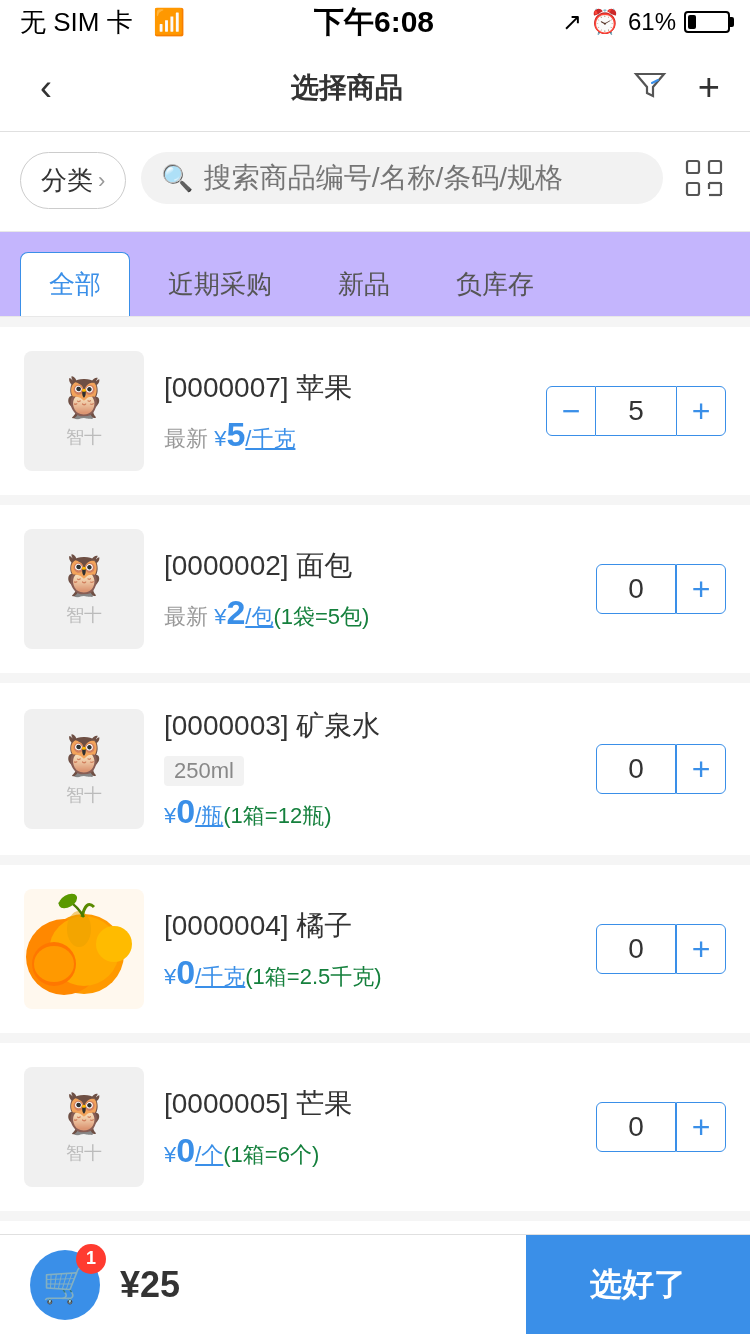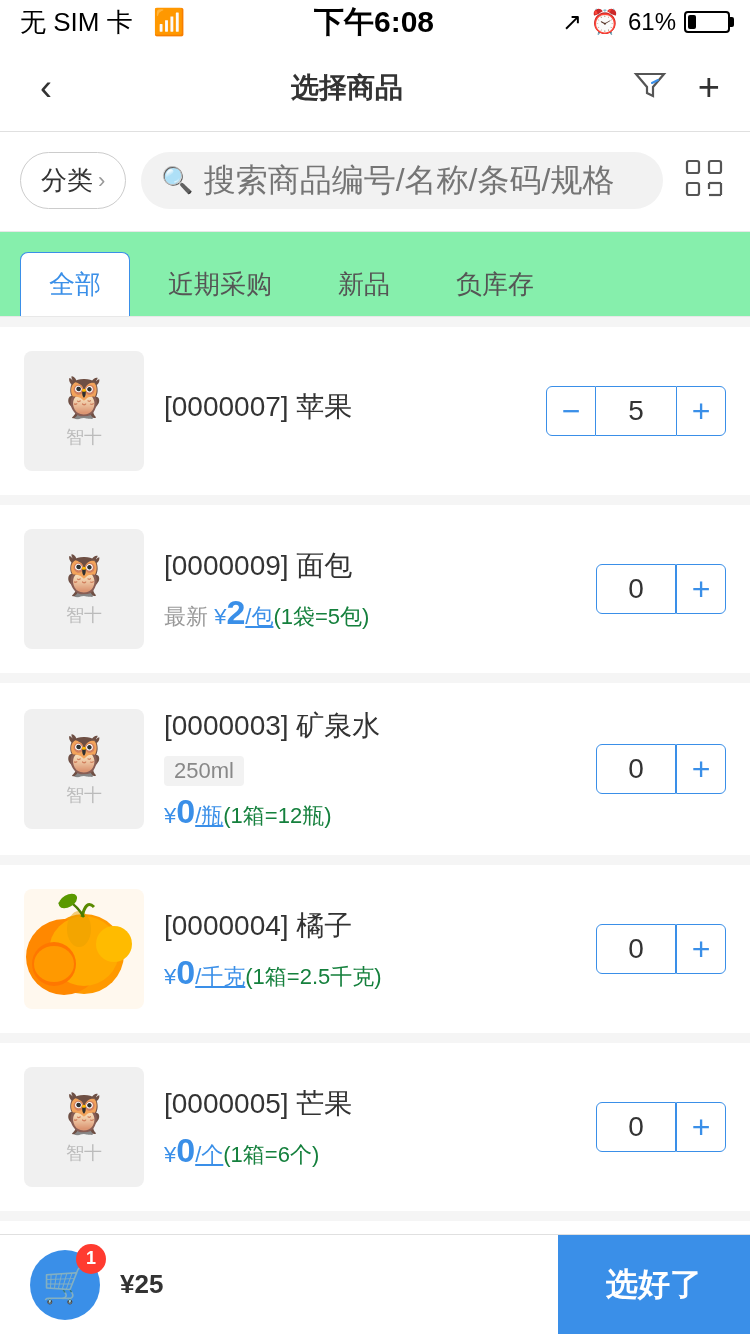--- a/index.html
+++ b/index.html
@@ -99,35 +99,35 @@
       display: flex;
       align-items: center;
       background: #f2f2f2;
       border-radius: 30px;
       padding: 10px 20px;
       gap: 10px;
     }
     .search-input {
       border: none;
       background: transparent;
-      font-size: 32px;
+      font-size: 28px;
       color: #999;
       flex: 1;
       outline: none;
     }
     .scan-icon {
       font-size: 30px;
       color: #555;
       cursor: pointer;
       padding: 5px;
     }
 
     
     .tabs {
-      background: #86efac;
+      background: #c4b5fd;
       display: flex;
       padding: 20px 20px 0;
       gap: 10px;
       border-bottom: 1px solid #e8e8e8;
     }
     .tab-btn {
       padding: 14px 28px;
       border-radius: 8px 8px 0 0;
       font-size: 26px;
       cursor: pointer;
@@ -316,26 +316,26 @@
       border-radius: 50%;
       width: 30px;
       height: 30px;
       font-size: 18px;
       display: flex;
       align-items: center;
       justify-content: center;
       font-weight: 700;
     }
     .cart-total {
-      font-size: 26px;
+      font-size: 36px;
       font-weight: 600;
       color: #333;
     }
     .confirm-btn {
-      width: 192px;
+      width: 224px;
       height: 100px;
       background: #3a8fe8;
       color: #fff;
       font-size: 32px;
       font-weight: 600;
       border: none;
       cursor: pointer;
       display: flex;
       align-items: center;
       justify-content: center;
@@ -408,37 +408,40 @@
 
   <div class="product-item">
     <div class="product-thumb">
       <div class="owl-logo">
         <span class="owl-icon">🦉</span>
         <span class="owl-text">智十</span>
       </div>
     </div>
     <div class="product-info">
       <div class="product-name">[0000007] 苹果</div>
+      <div class="product-price">
+        <span class="latest">最新 </span><span class="currency">¥</span><span class="amount">5</span><span class="unit">/千克</span>
+      </div>
     </div>
     <div class="qty-control">
       <button class="qty-btn minus">−</button>
       <input class="qty-input" type="text" value="5" style="">
       <button class="qty-btn plus">+</button>
     </div>
   </div>
 
   <div class="product-item">
     <div class="product-thumb">
       <div class="owl-logo">
         <span class="owl-icon">🦉</span>
         <span class="owl-text">智十</span>
       </div>
     </div>
     <div class="product-info">
-      <div class="product-name">[0000009] 面包</div>
+      <div class="product-name">[0000002] 面包</div>
       <div class="product-price">
         <span class="latest">最新 </span><span class="currency">¥</span><span class="amount">2</span><span class="unit">/包</span><span class="extra">(1袋=5包)</span>
       </div>
     </div>
     <div class="qty-control">
       <input class="qty-input" type="text" value="0" style="border-radius: 6px 0px 0px 6px; border: 1.5px solid rgb(58, 143, 232);">
       <button class="qty-btn plus">+</button>
     </div>
   </div>
 

